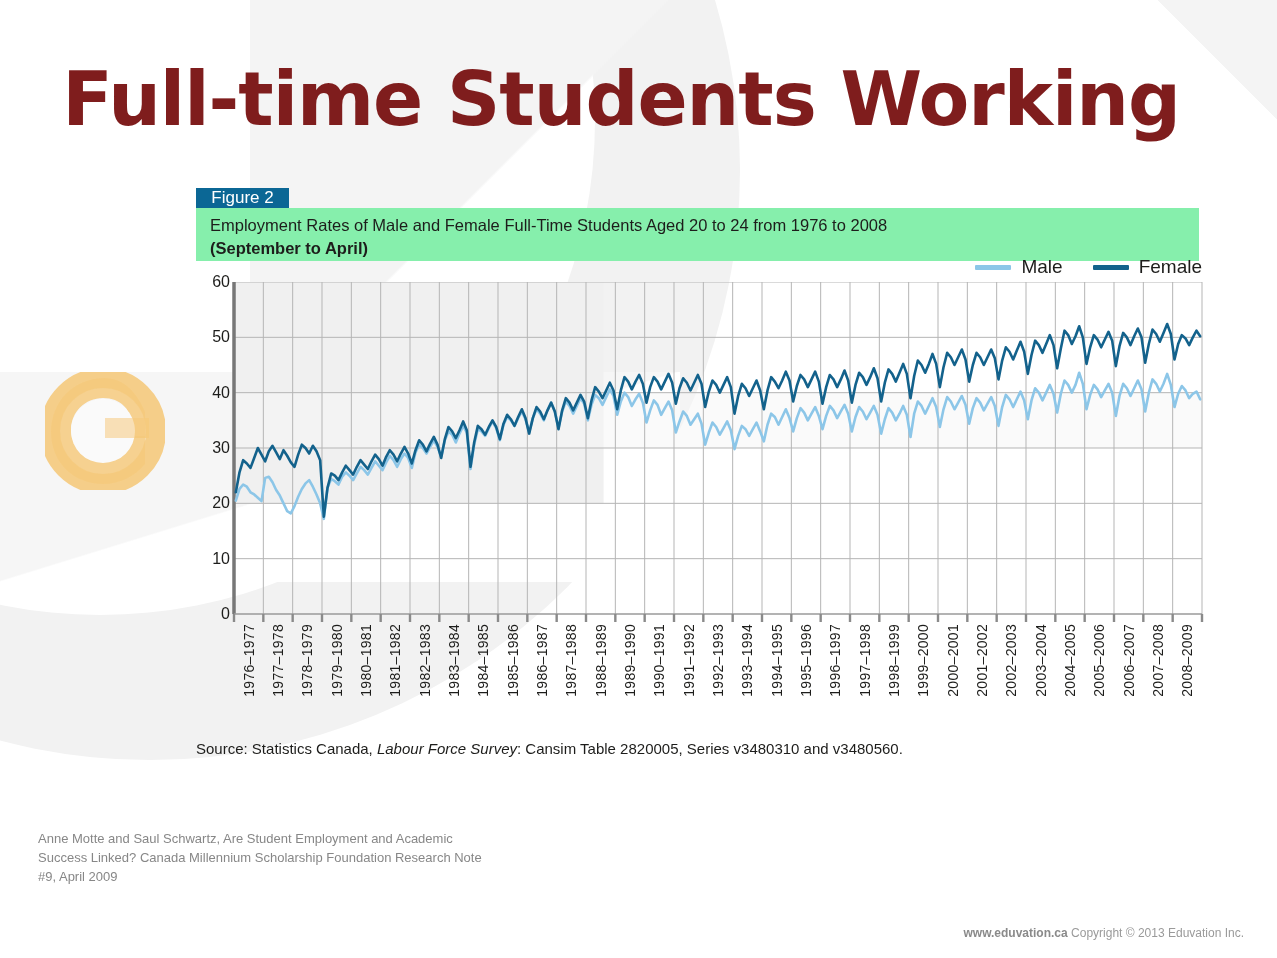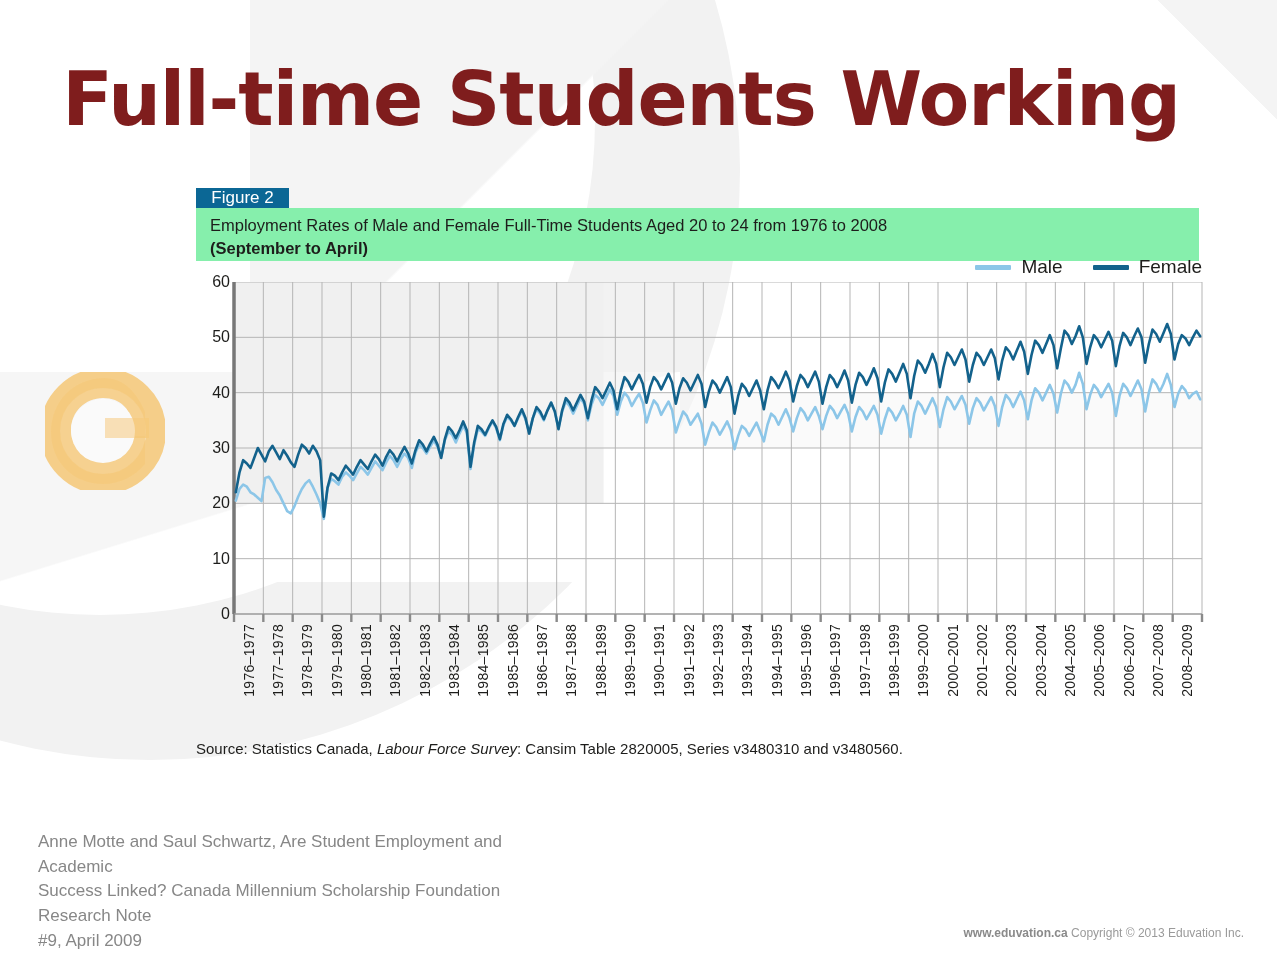--- a/index.html
+++ b/index.html
@@ -206,21 +206,21 @@
     color: #1d1d1b;
   }
   #source-line i { font-style: italic; text-align: center; }
 
   
   #citation {
     position: absolute;
     left: 38px;
     top: 830px;
     width: 520px;
-    font-size: 17px;
+    font-size: 13px;
     line-height: 1.45;
     color: #878787;
   }
   #citation span { display: block; }
 
   
   #copyright {
     position: absolute;
     right: 33px;
     top: 905px;

